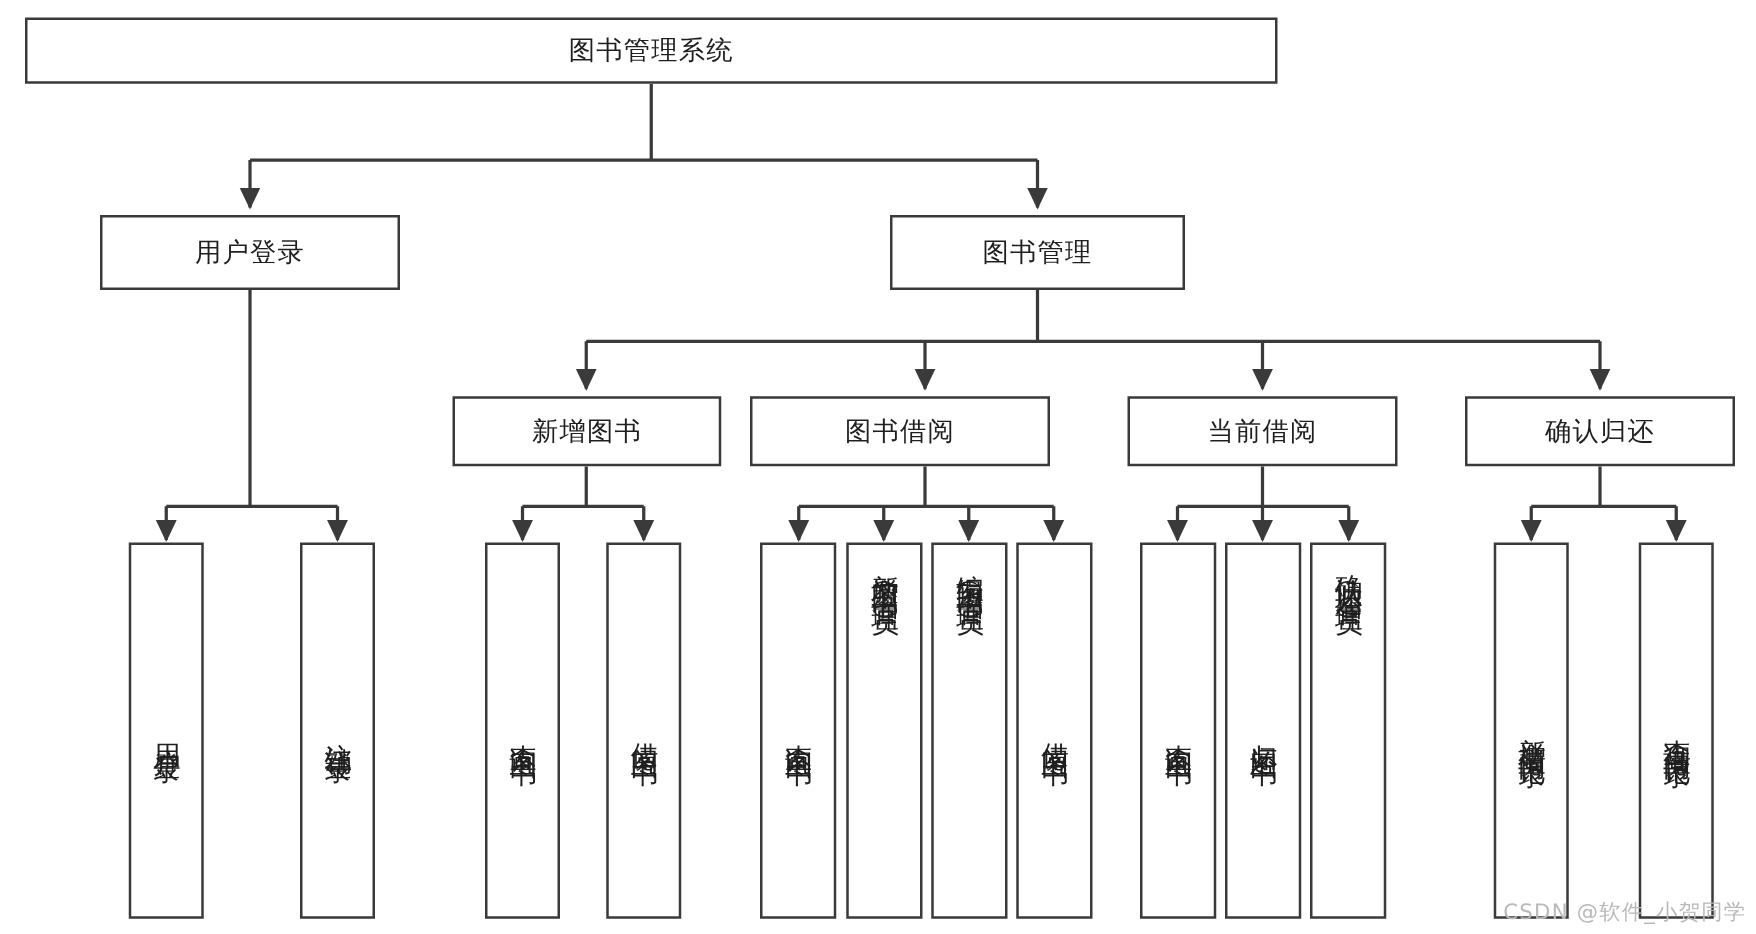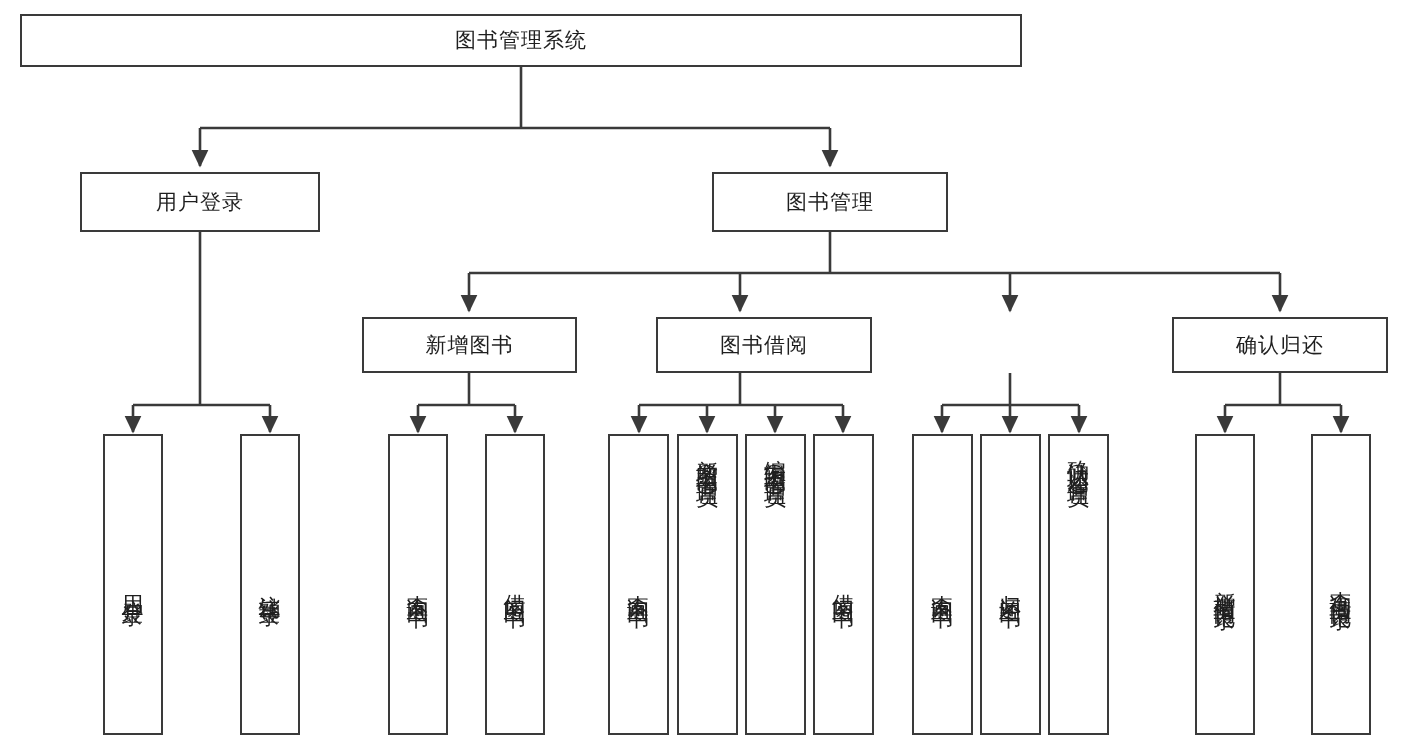--- a/index.html
+++ b/index.html
@@ -130,22 +130,25 @@
   <div class="node" style="left:80px; top:172px; width:240px; height:60px;">
     <span class="label">用户登录</span>
   </div>
   <div class="node" style="left:712px; top:172px; width:236px; height:60px;">
     <span class="label">图书管理</span>
   </div>
 
   <div class="node" style="left:362px; top:317px; width:215px; height:56px;">
     <span class="label">新增图书</span>
   </div>
-  <div class="node" style="left:656px; top:317px; width:216px; height:56px;">
+  <div class="node" style="left:600px; top:317px; width:240px; height:56px;">
     <span class="label">图书借阅</span>
+  </div>
+  <div class="node" style="left:902px; top:317px; width:216px; height:56px;">
+    <span class="label">当前借阅</span>
   </div>
   <div class="node" style="left:1172px; top:317px; width:216px; height:56px;">
     <span class="label">确认归还</span>
   </div>
 
   <div class="node leaf centered" style="left:103px; top:434px; width:60px; height:301px;">
     <span class="label">用户登录</span>
   </div>
   <div class="node leaf centered" style="left:240px; top:434px; width:60px; height:301px;">
     <span class="label">注销登录</span>
@@ -181,14 +184,15 @@
     <span class="label">确认归还（管理员）</span>
   </div>
 
   <div class="node leaf centered" style="left:1195px; top:434px; width:60px; height:301px;">
     <span class="label">新增借阅记录</span>
   </div>
   <div class="node leaf centered" style="left:1311px; top:434px; width:60px; height:301px;">
     <span class="label">查询借阅记录</span>
   </div>
 
+  <div class="watermark">CSDN @软件_小贺同学</div>
 
 </div>
 
 </body></html>

